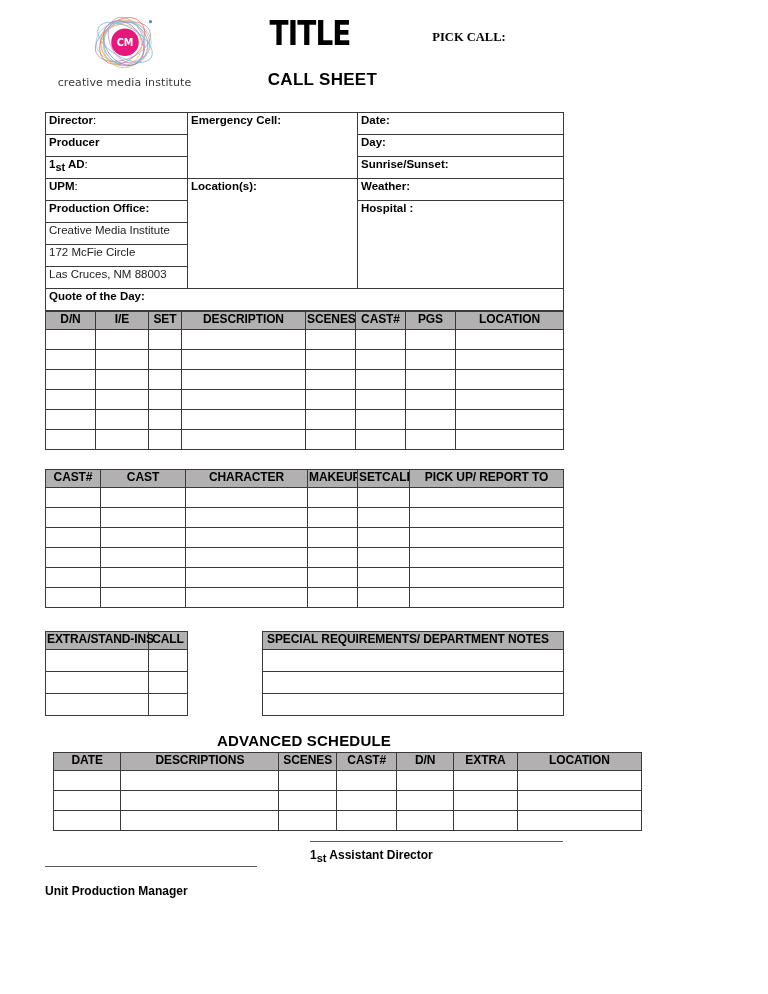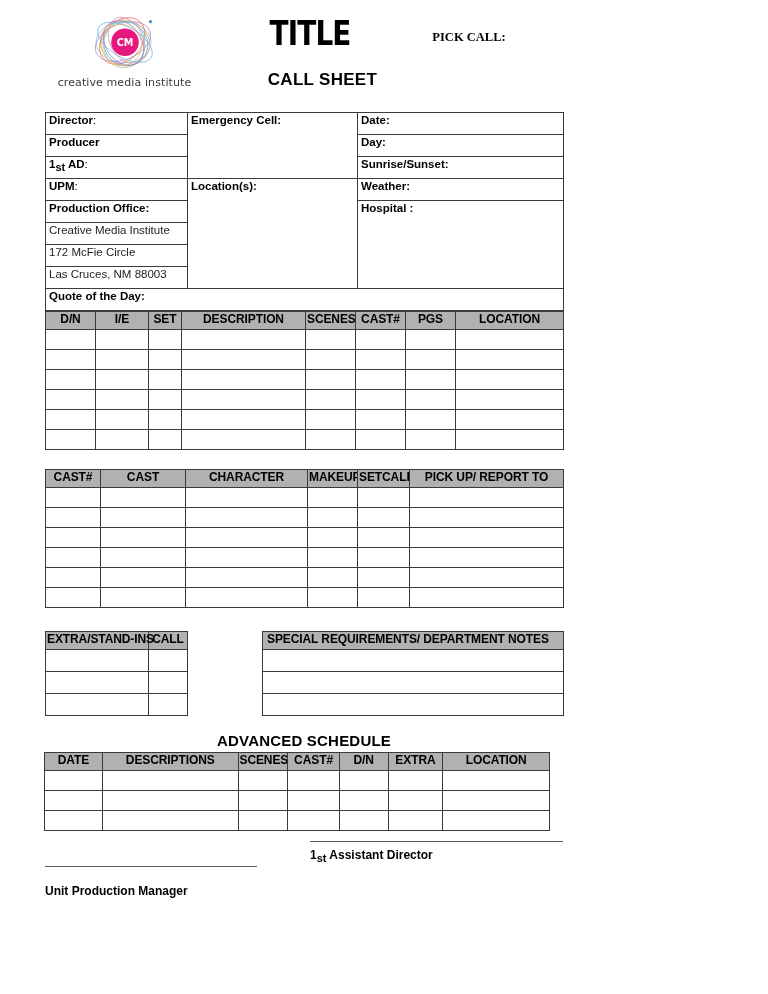--- a/index.html
+++ b/index.html
@@ -175,23 +175,23 @@
     left: 45px;
     top: 732px;
     width: 518px;
     text-align: center;
     font-size: 15px;
     font-weight: bold;
     letter-spacing: .2px;
   }
   .adv-table {
     position: absolute;
-    left: 44px;
+    left: 53px;
     top: 752px;
-    width: 506px;
+    width: 589px;
   }
 
   
   .sig {
     position: absolute;
     font-size: 12px;
     font-weight: bold;
   }
   .sig .rule {
     border-top: 1.5px solid #5a5a5a;

